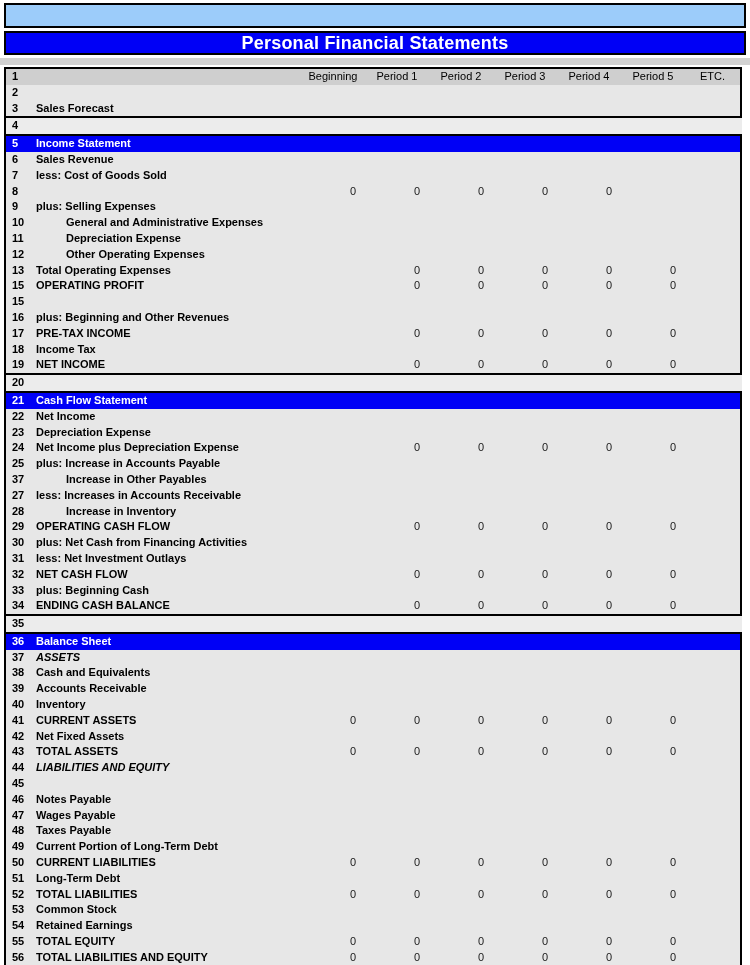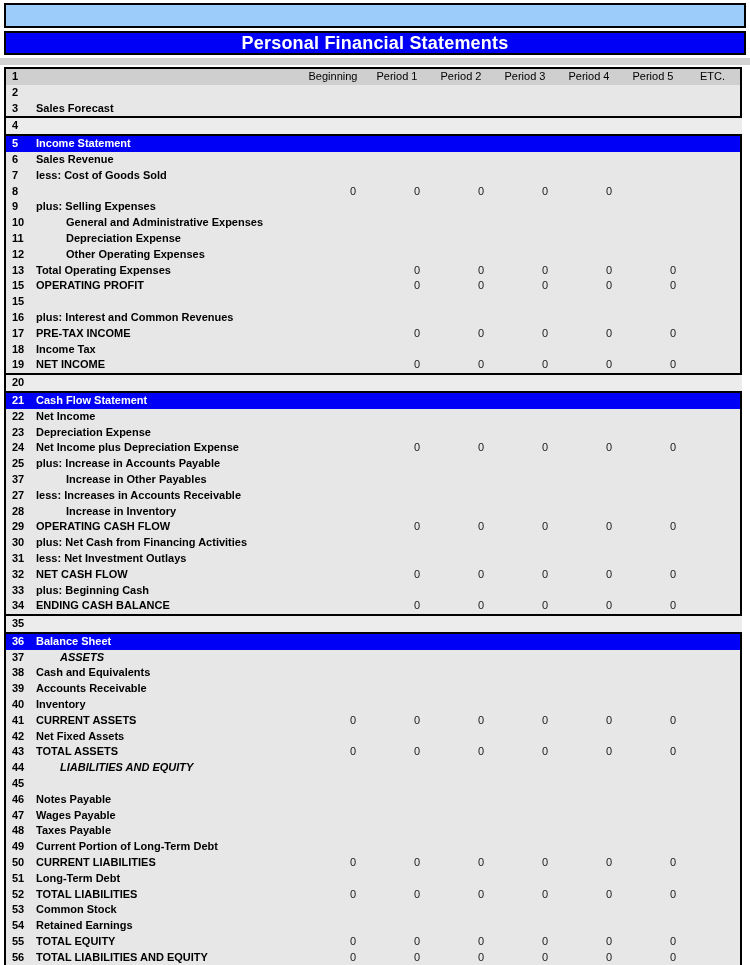--- a/index.html
+++ b/index.html
@@ -25,21 +25,21 @@
   .row {
     display:grid;
     grid-template-columns:26px 1fr 64px 64px 64px 64px 64px 64px 55px;
     height:15.8px; line-height:15.8px;
     font-size:11px; color:#000; white-space:nowrap; overflow:hidden;
   }
   .rownum { font-weight:bold; padding-left:6px; }
   .label { padding-left:4px; overflow:hidden;font-weight:bold; }
   .label.indent { padding-left:34px; }
   .label.bold { font-weight:bold; }
-  .label.bolditalic { font-weight:bold; font-style:italic;margin-left:24px; }
+  .label.bolditalic { font-weight:bold; font-style:italic; }
   .val { text-align:right; padding-right:9px; color:#1a1a1a; }
   .val.colhead { text-align:center; padding-right:0; color:#000; }
 
   .row.colheads { background:#cfcfcf; }
   .row.section { background:#0000f6; color:#ffffff; }
   .row.section .rownum { color:#ffffff; }
   .row.section .label { font-weight:bold; color:#ffffff; }
   .row.gaprow { background:transparent; }
 </style>
 </head>
@@ -215,21 +215,21 @@
           <span class="val"></span>
           <span class="val"></span>
           <span class="val"></span>
           <span class="val"></span>
           <span class="val"></span>
           <span class="val"></span>
           <span class="val"></span>
         </div>
         <div class="row">
           <span class="rownum">16</span>
-          <span class="label">plus: Interest and Common Revenues</span>
+          <span class="label">plus: Beginning and Other Revenues</span>
           <span class="val"></span>
           <span class="val"></span>
           <span class="val"></span>
           <span class="val"></span>
           <span class="val"></span>
           <span class="val"></span>
           <span class="val"></span>
         </div>
         <div class="row">
           <span class="rownum">17</span>

